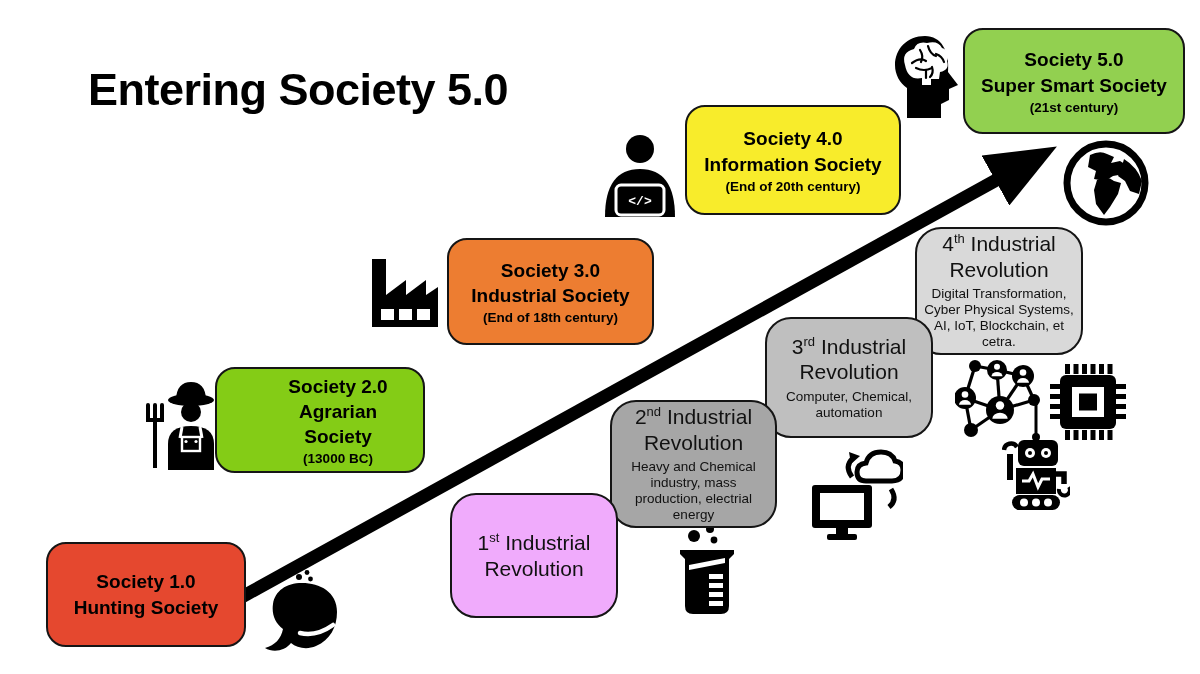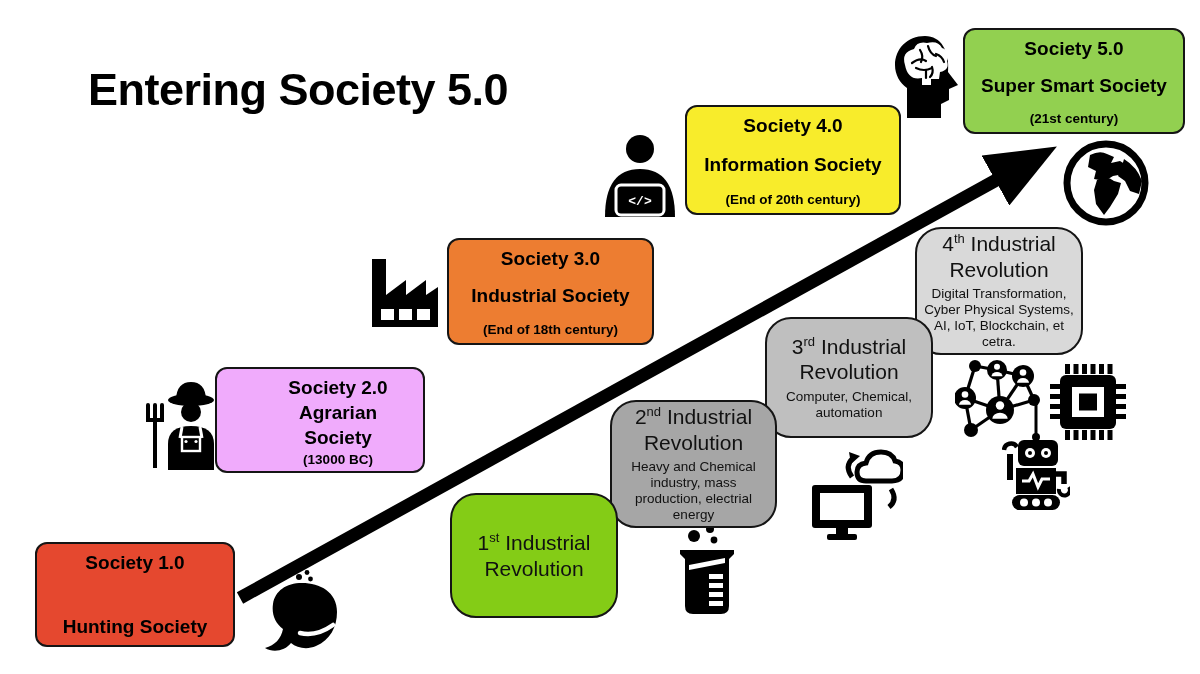--- a/index.html
+++ b/index.html
@@ -1,33 +1,33 @@
 <!DOCTYPE html>
 <html><head>
 <meta charset="utf-8">
 <style>
   html,body{margin:0;padding:0;background:#fff;}
   .canvas{position:relative;width:1200px;height:674px;background:#ffffff;overflow:hidden;
           font-family:"Liberation Sans",sans-serif;color:#000;}
   .title{position:absolute;left:88px;top:64px;font-size:45px;font-weight:600;letter-spacing:-0.5px;}
   .arrow-svg{position:absolute;left:0;top:0;z-index:1;pointer-events:none;}
   .icon{position:absolute;z-index:2;}
-  .society-box{position:absolute;z-index:7;border:2.5px solid #151515;border-radius:12px;
-    display:flex;flex-direction:column;align-items:center;justify-content:space-between;text-align:center;
+  .society-box{position:absolute;z-index:7;border:2.5px solid #151515;border-radius:20px;
+    display:flex;flex-direction:column;align-items:center;justify-content:center;text-align:center;
     box-sizing:border-box;padding:6px 10px;}
   .society-box .name,.society-box .label{font-size:19px;font-weight:700;line-height:1.32;}
   .society-box .era{font-size:13.5px;font-weight:600;margin-top:2px;}
   .society-box .era:empty{display:none;}
   .rev-box{position:absolute;border:2px solid #151515;border-radius:26px;box-sizing:border-box;
     display:flex;flex-direction:column;align-items:center;justify-content:center;text-align:center;
     padding:24px 7px;color:#111;}
   .rev-heading{font-size:21px;line-height:1.2;}
   .rev-heading sup{font-size:13px;}
   .rev-desc{font-size:13.5px;line-height:1.2;margin-top:4px;}
-  .s1{left:35px;top:542px;width:200px;height:105px;}
+  .s1{left:46px;top:542px;width:200px;height:105px;}
   .s2{left:215px;top:367px;width:210px;height:106px;}
   .s3{left:447px;top:238px;width:207px;height:107px;}
   .s4{left:685px;top:105px;width:216px;height:110px;}
   .s5{left:963px;top:28px;width:222px;height:106px;}
   .r1{left:450px;top:493px;width:168px;height:125px;z-index:6;}
   .r2{left:610px;top:400px;width:167px;height:128px;z-index:5;}
   .r3{left:765px;top:317px;width:168px;height:121px;z-index:4;}
   .r4{left:915px;top:227px;width:168px;height:128px;z-index:3;}
 </style>
 </head>
@@ -44,42 +44,42 @@
       </marker>
     </defs>
     <line x1="240" y1="598" x2="1000" y2="178" stroke="#000" stroke-width="13" marker-end="url(#ah)"></line>
   </svg>
 
   <div class="society-box s1" style="background-color: rgb(229, 72, 47);">
     <div class="name">Society 1.0</div>
     <div class="label">Hunting Society</div>
 
   </div>
-  <div class="society-box s2" style="background-color: #f0abfc; padding-left: 46px;">
+  <div class="society-box s2" style="background-color: #84cc16; padding-left: 46px;">
     <div class="name">Society 2.0</div>
     <div class="label">Agrarian Society</div>
     <div class="era">(13000 BC)</div>
   </div>
   <div class="society-box s3" style="background-color: rgb(237, 125, 49);">
     <div class="name">Society 3.0</div>
     <div class="label">Industrial Society</div>
     <div class="era">(End of 18th century)</div>
   </div>
   <div class="society-box s4" style="background-color: rgb(248, 236, 43);">
     <div class="name">Society 4.0</div>
     <div class="label">Information Society</div>
     <div class="era">(End of 20th century)</div>
   </div>
   <div class="society-box s5" style="background-color: rgb(146, 208, 80);">
     <div class="name">Society 5.0</div>
     <div class="label">Super Smart Society</div>
     <div class="era">(21st century)</div>
   </div>
 
-  <div class="rev-box r1" style="background-color: #84cc16;">
+  <div class="rev-box r1" style="background-color: #f0abfc;">
     <div class="rev-heading"><span>1</span><sup>st</sup> <span>Industrial Revolution</span></div>
   </div>
   <div class="rev-box r2" style="background-color: rgb(166, 166, 166);">
     <div class="rev-heading"><span>2</span><sup>nd</sup> <span>Industrial Revolution</span></div>
     <div class="rev-desc">Heavy and Chemical industry, mass production, electrial energy</div>
   </div>
   <div class="rev-box r3" style="background-color: rgb(191, 191, 191);">
     <div class="rev-heading"><span>3</span><sup>rd</sup> <span>Industrial Revolution</span></div>
     <div class="rev-desc">Computer, Chemical, automation</div>
   </div>

